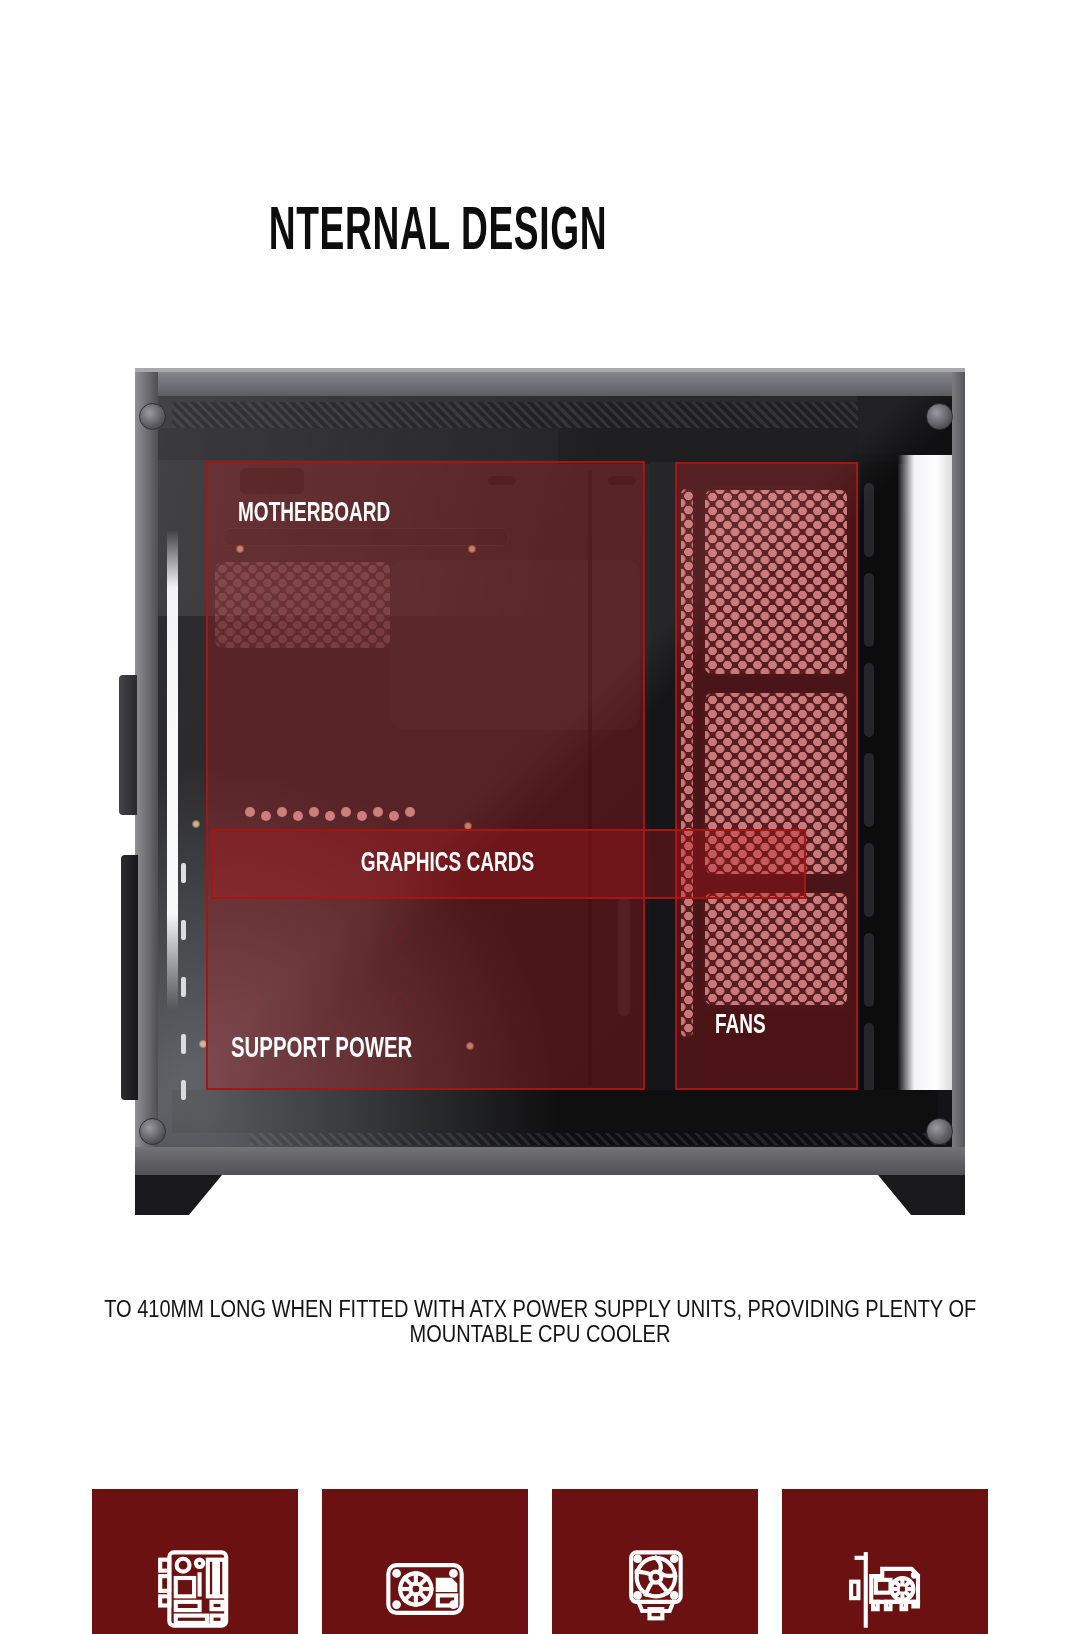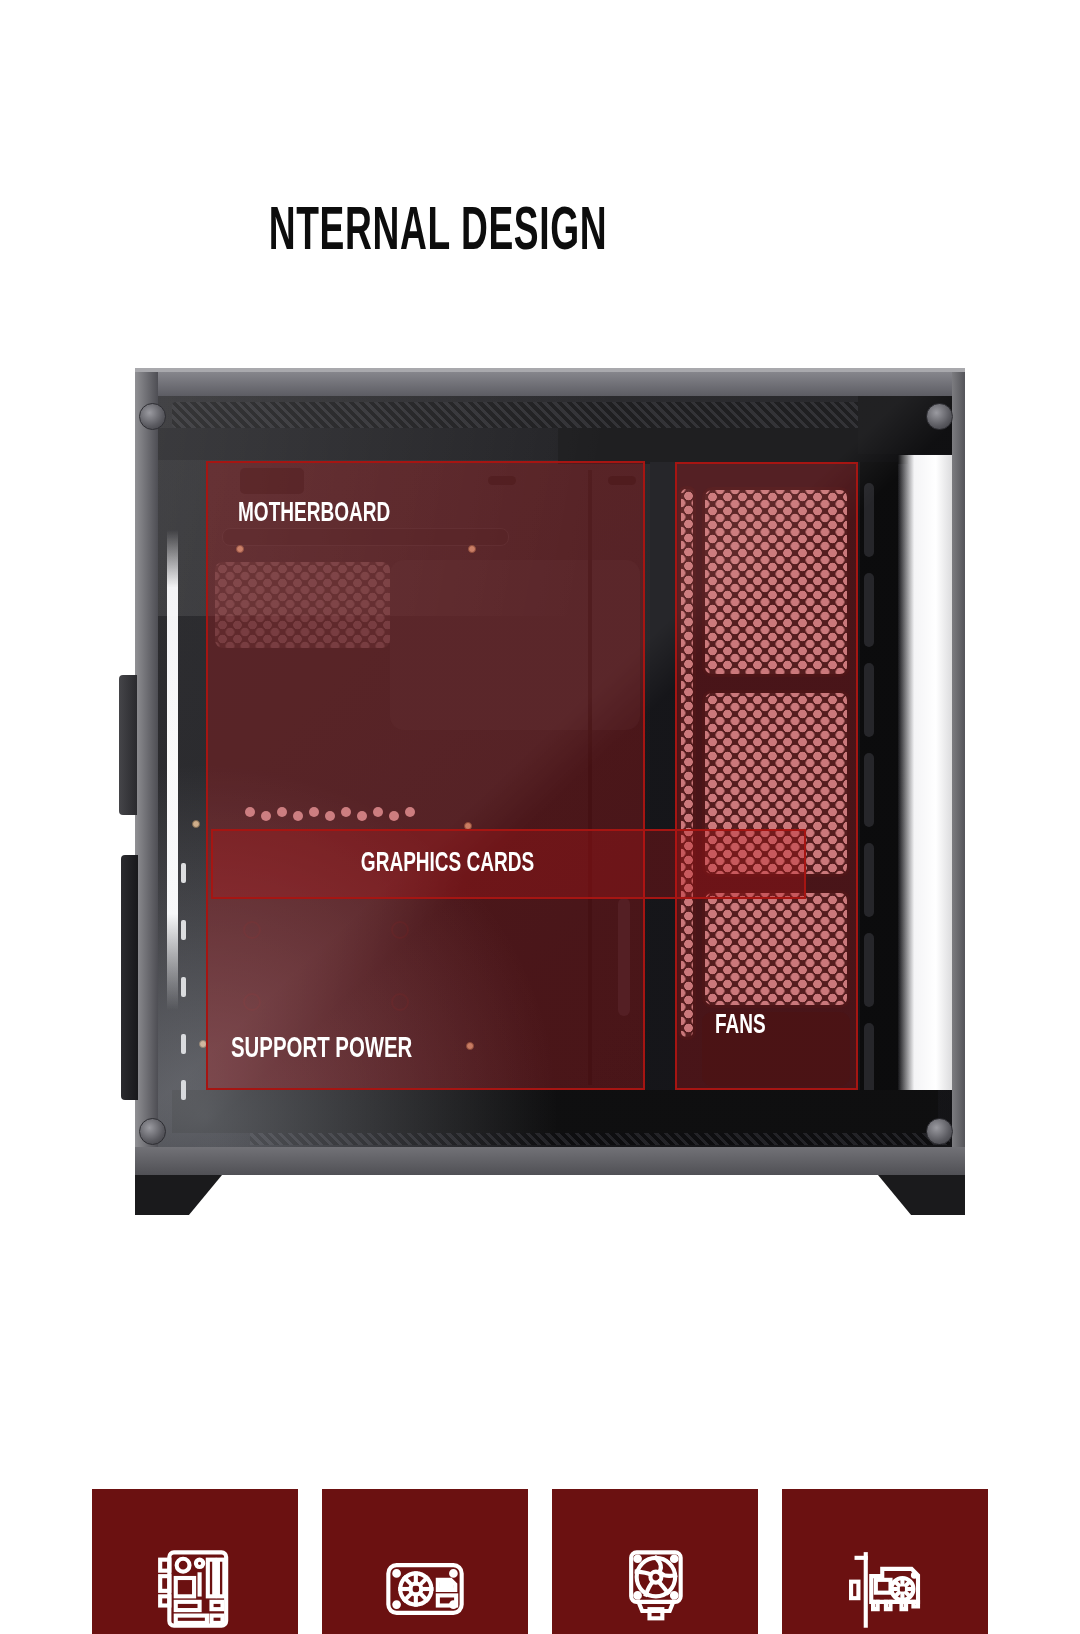--- a/index.html
+++ b/index.html
@@ -211,20 +211,22 @@
     <div class="abs screw" style="left:139px;top:403px;"></div>
     <div class="abs screw" style="left:926px;top:403px;"></div>
     <div class="abs screw" style="left:139px;top:1118px;"></div>
     <div class="abs screw" style="left:926px;top:1118px;"></div>
 
     <div class="abs foot foot-l"></div>
     <div class="abs foot foot-r"></div>
   </div>
 
   <div class="abs desc">
+    <div class="desc-line"><span>TO 410MM LONG WHEN FITTED WITH ATX POWER SUPPLY UNITS, PROVIDING PLENTY OF</span></div>
+    <div class="desc-line"><span>MOUNTABLE CPU COOLER</span></div>
   </div>
 
   <div class="abs tile" style="left:92px;">
     <span class="icon">
       <svg viewBox="0 0 96 96" width="88" height="88">
         <rect x="20" y="8" width="62" height="80" rx="5"></rect>
         <rect x="10" y="16" width="10" height="12"></rect>
         <rect x="10" y="34" width="10" height="16"></rect>
         <rect x="10" y="56" width="10" height="10"></rect>
         <circle cx="35" cy="22" r="7"></circle>

